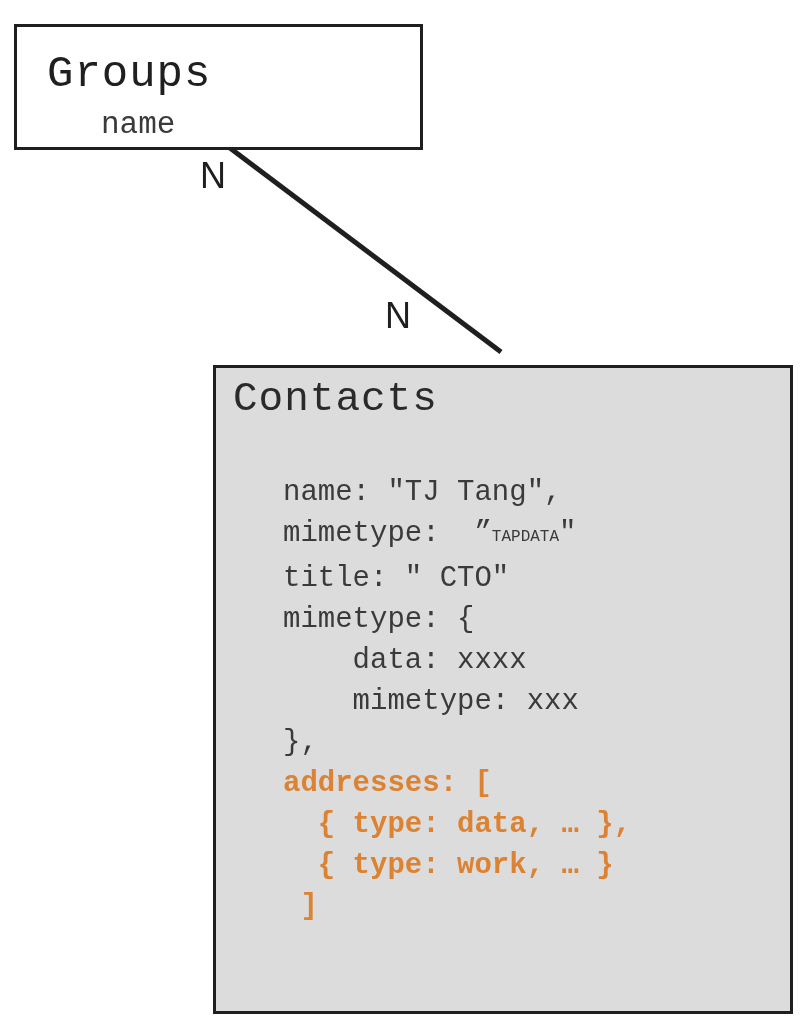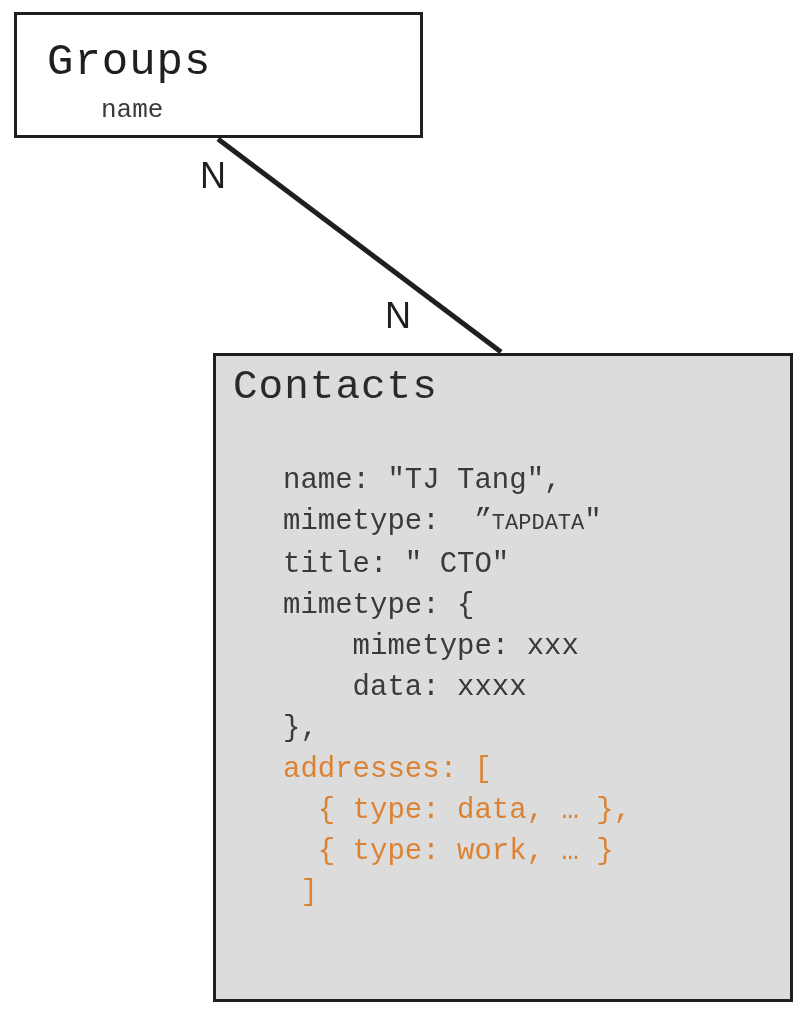--- a/index.html
+++ b/index.html
@@ -12,38 +12,39 @@
     font-family: "Liberation Mono", "DejaVu Sans Mono", monospace;
   }
   .canvas {
     position: absolute;
     left: 0; top: 0;
     width: 810px; height: 1024px;
   }
   .entity-box {
     position: absolute;
     border: 3px solid var(--ink);
+    margin-top: 12px;
   }
   .groups-box {
     left: 14px; top: 12px;
     width: 409px; height: 126px;
     background: #ffffff;
   }
   .groups-title {
     position: absolute;
     left: 30px; top: 22px;
     font-size: 44px;
     color: var(--ink);
     letter-spacing: 1px;
     white-space: pre;
   }
   .groups-field {
     position: absolute;
     left: 84px; top: 80px;
-    font-size: 26px;
+    font-size: 31px;
     color: #3a3a3a;
     white-space: pre;
   }
   .relationship-svg {
     position: absolute;
     left: 0; top: 0;
     width: 810px; height: 1024px;
     pointer-events: none;
   }
   .n-label {
@@ -70,22 +71,22 @@
   }
   .code-block {
     position: absolute;
     left: 67px; top: 104px;
     font-size: 29px;
     line-height: 41px;
     color: var(--code-ink);
   }
   .code-line { white-space: pre; }
   .seg-plain { color: var(--code-ink); }
-  .seg-small { color: var(--code-ink); font-size: 22px; }
-  .seg-orange { color: var(--orange); font-weight: normal; }
+  .seg-small { color: var(--code-ink); font-size: 16px; }
+  .seg-orange { color: var(--orange); font-weight: bold; }
 </style>
 </head>
 <body>
 
 <div class="canvas">
 
   <svg class="relationship-svg" viewBox="0 0 810 1024" xmlns="http://www.w3.org/2000/svg">
     <line x1="218" y1="139" x2="501" y2="352" stroke="#1f1f1f" stroke-width="5"></line>
   </svg>
 
@@ -98,22 +99,22 @@
 
   <div class="n-label n-label-bottom">N</div>
 
   <div class="entity-box contacts-box">
     <div class="contacts-title">Contacts</div>
     <div class="code-block">
         <div class="code-line"><span class="seg-plain">name: "TJ Tang",</span></div>
         <div class="code-line"><span class="seg-plain">mimetype:  ”</span><span class="seg-small">TAPDATA</span><span class="seg-plain">"</span></div>
         <div class="code-line"><span class="seg-plain">title: " CTO"</span></div>
         <div class="code-line"><span class="seg-plain">mimetype: {</span></div>
+        <div class="code-line"><span class="seg-plain">    data: xxxx</span></div>
         <div class="code-line"><span class="seg-plain">    mimetype: xxx</span></div>
-        <div class="code-line"><span class="seg-plain">    data: xxxx</span></div>
         <div class="code-line"><span class="seg-plain">},</span></div>
         <div class="code-line"><span class="seg-orange">addresses: [</span></div>
         <div class="code-line"><span class="seg-orange">  { type: data, … },</span></div>
         <div class="code-line"><span class="seg-orange">  { type: work, … }</span></div>
         <div class="code-line"><span class="seg-orange"> ]</span></div>
       </div>
   </div>
 
 </div>
 

